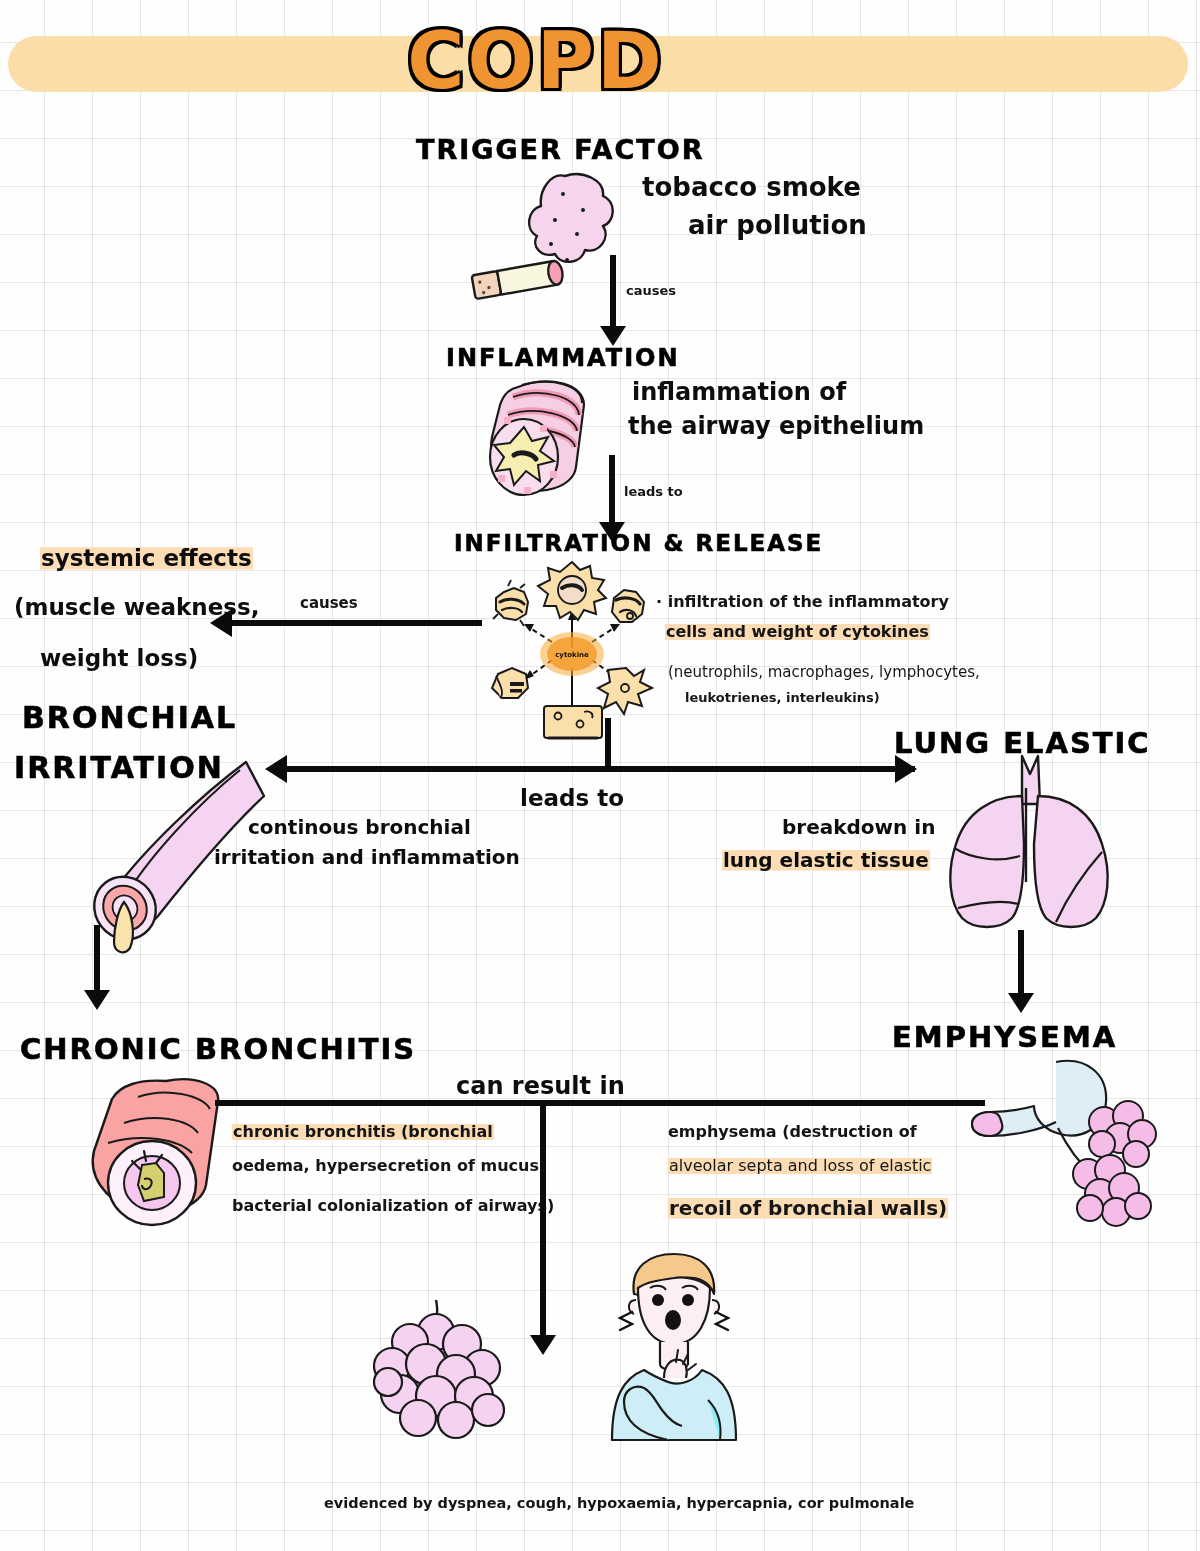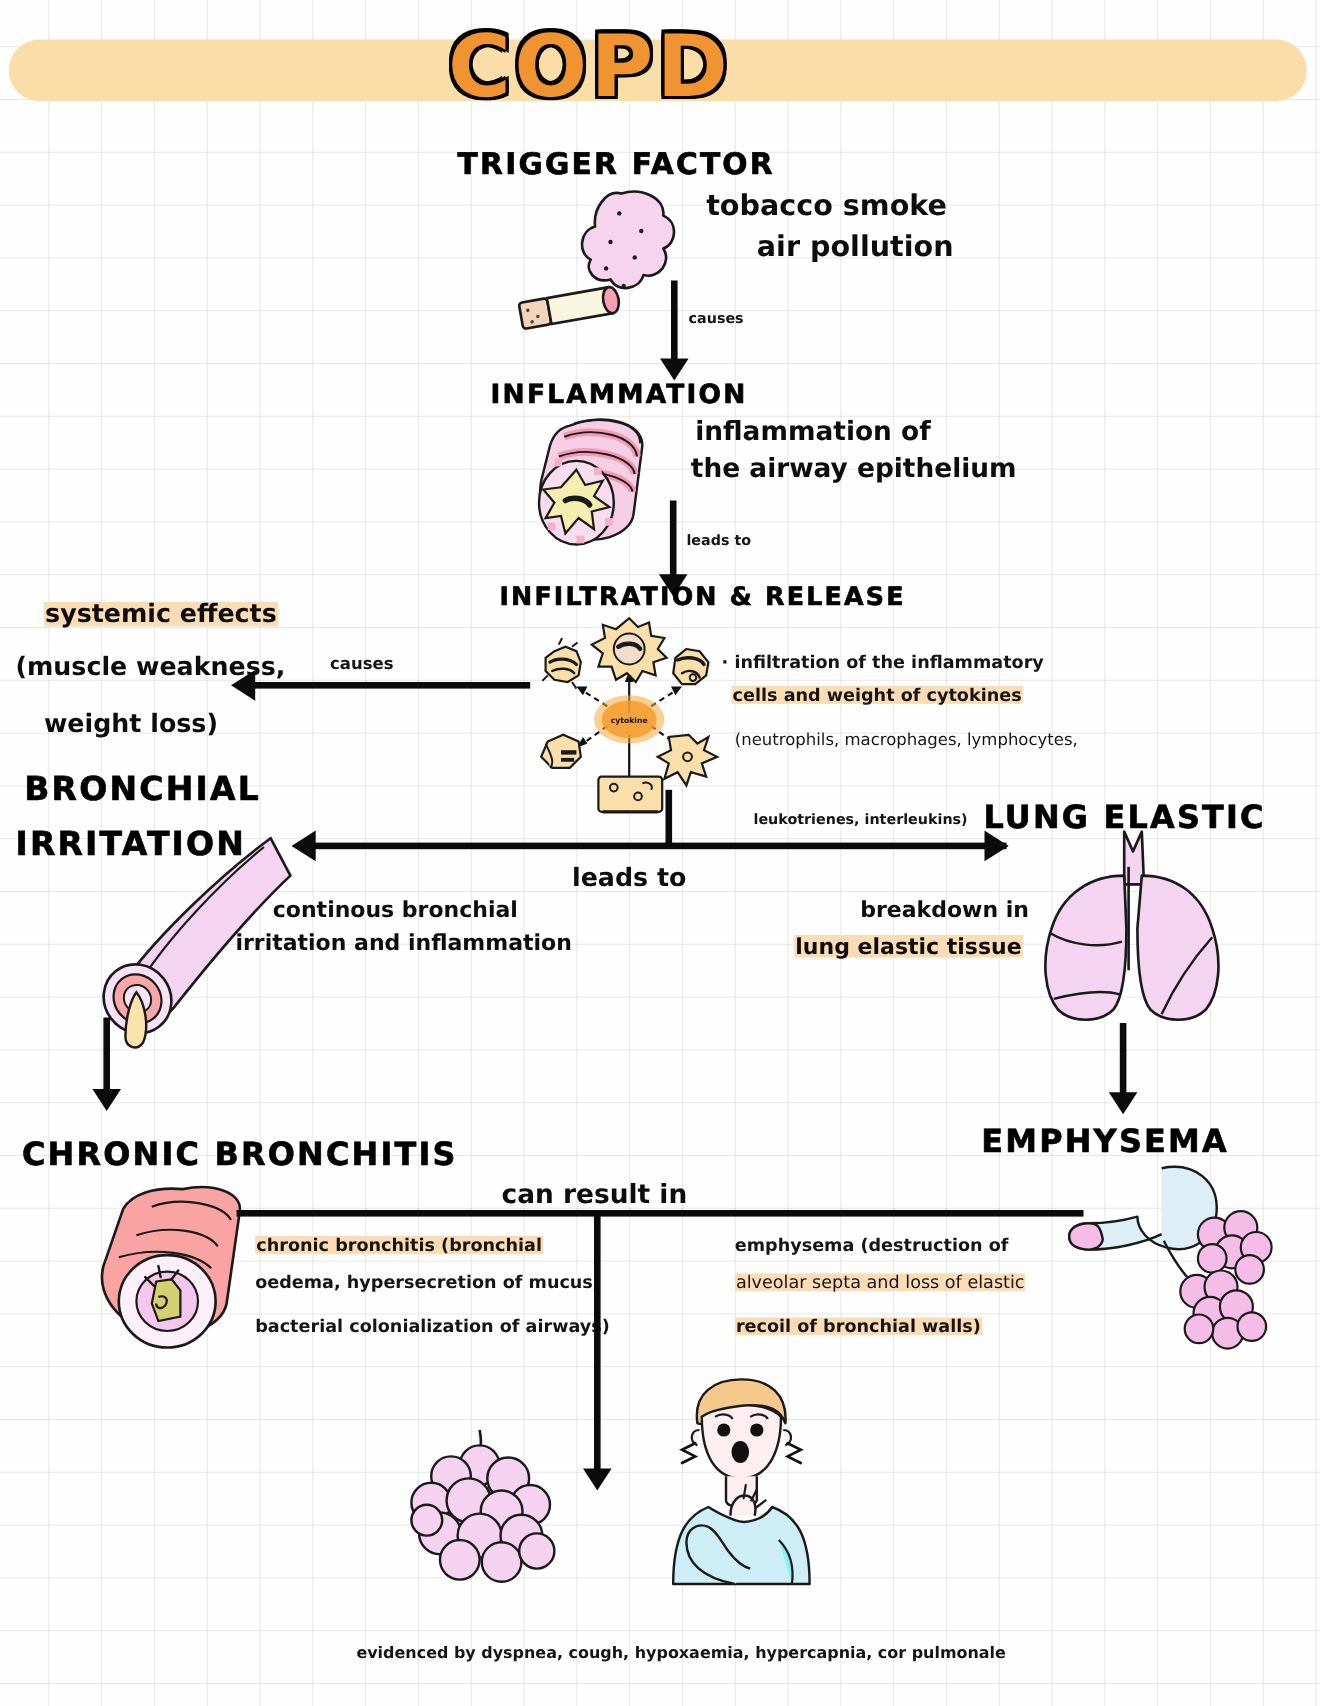--- a/index.html
+++ b/index.html
@@ -234,21 +234,21 @@
       <path d="M104 156 C110 154 114 158 112 162" fill="none" stroke="#1a1a1a" stroke-width="1.8"></path>
       <line x1="68" y1="182" x2="118" y2="182" stroke="#1a1a1a" stroke-width="3"></line>
     </g>
   </svg>
 
   <div class="abs smalltext" style="left:656px; top:592px; font-size:16px; font-weight:bold;">· infiltration of the inflammatory</div>
   <div class="abs smalltext" style="left:665px; top:622px; font-size:16px; font-weight:bold;">
     <span class="hl">cells and weight of cytokines</span>
   </div>
   <div class="abs smalltext" style="left:668px; top:663px; font-size:15px; font-weight:normal;">(neutrophils, macrophages, lymphocytes,</div>
-  <div class="abs smalltext" style="left:685px; top:690px; font-size:13px; font-weight:bold;margin-top:48px;">leukotrienes, interleukins)</div>
+  <div class="abs smalltext" style="left:685px; top:690px; font-size:13px; font-weight:bold;">leukotrienes, interleukins)</div>
 
   <div class="abs bodytext" style="left:40px; top:545px; font-size:23px;text-align:right;">
     <span class="hl">systemic effects</span>
   </div>
   <div class="abs bodytext" style="left:14px; top:594px; font-size:23px;">(muscle weakness,</div>
   <div class="abs bodytext" style="left:40px; top:645px; font-size:23px;">weight loss)</div>
 
   <div class="hline" style="left:230px; top:620px; width:252px;"></div>
   <div class="arrow-head-left" style="left:210px; top:609px;"></div>
   <div class="abs smalltext" style="left:300px; top:594px; font-size:15px; font-weight:bold;">causes</div>
@@ -343,21 +343,21 @@
       <circle cx="156" cy="154" r="14"></circle>
       <circle cx="130" cy="150" r="13"></circle>
       <circle cx="178" cy="148" r="13"></circle>
     </g>
   </svg>
 
   <div class="abs smalltext" style="left:668px; top:1122px; font-size:16px; font-weight:bold;">emphysema (destruction of</div>
   <div class="abs smalltext" style="left:668px; top:1156px; font-size:16px; font-weight:normal;">
     <span class="hl">alveolar septa and loss of elastic</span>
   </div>
-  <div class="abs smalltext" style="left:668px; top:1196px; font-size:16px; font-weight:bold;">
+  <div class="abs smalltext" style="left:668px; top:1196px; font-size:20px; font-weight:bold;">
     <span class="hl">recoil of bronchial walls)</span>
   </div>
 
   <div class="hline" style="left:215px; top:1100px; width:770px;"></div>
   <div class="abs bodytext" style="left:456px; top:1072px; font-size:24px;">can result in</div>
   <div class="vline" style="left:540px; top:1100px; height:240px;"></div>
   <div class="arrow-head-down" style="left:530px; top:1335px;"></div>
 
   <svg class="abs" style="left:370px; top:1296px;" width="160" height="150" viewBox="0 0 160 150">
     <path d="M66 4 C68 14 68 22 62 30" fill="none" stroke="#1a1a1a" stroke-width="2.4"></path>

